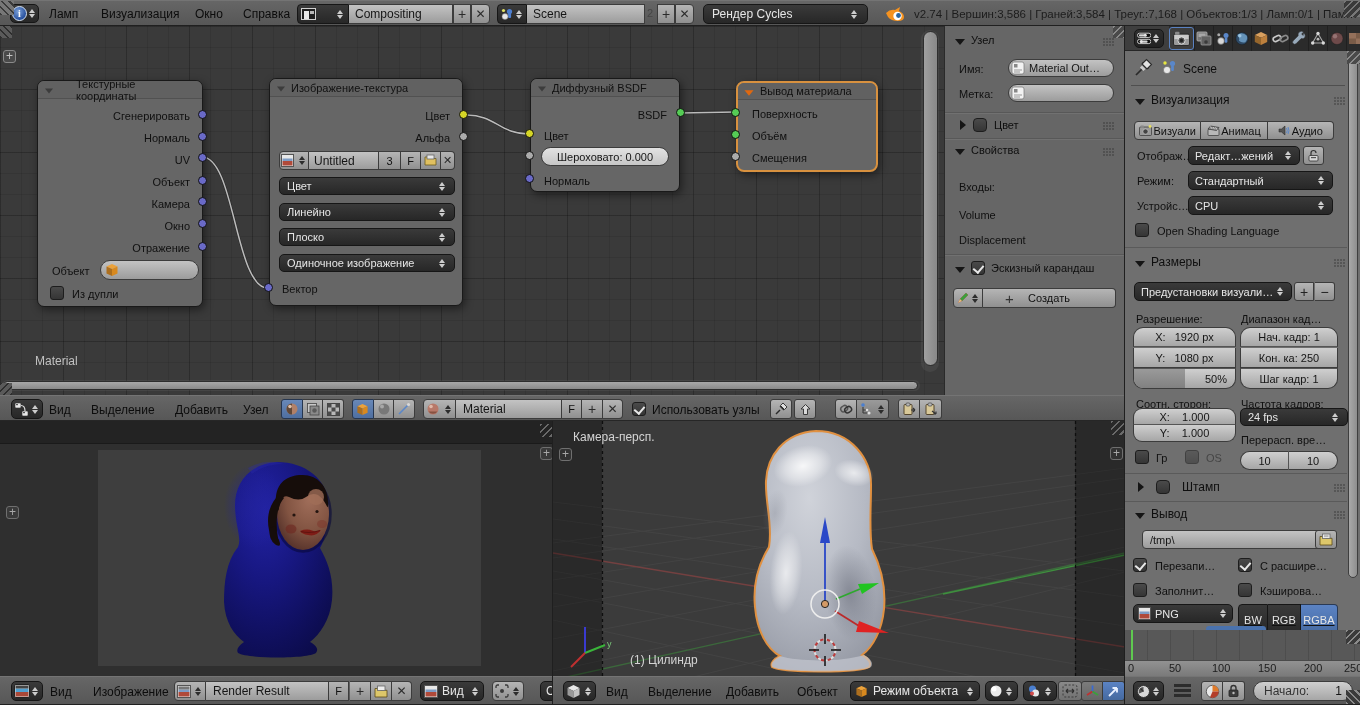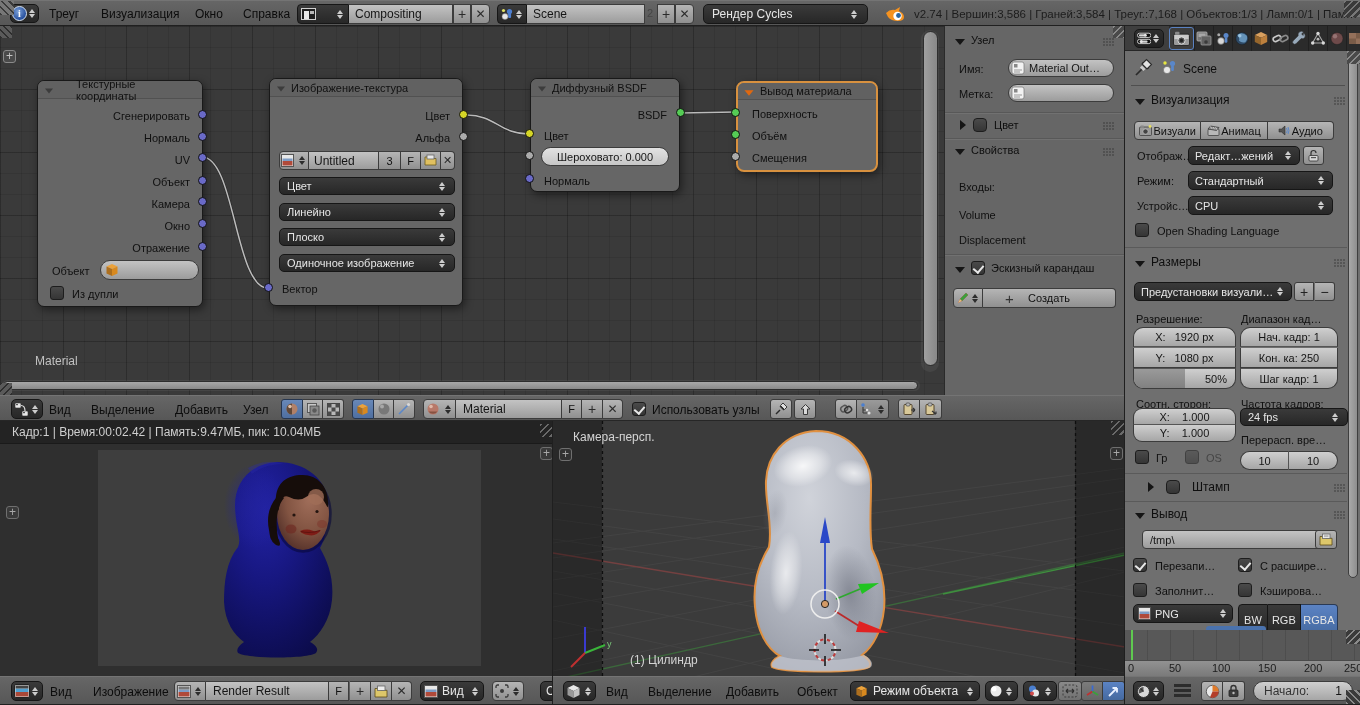--- a/index.html
+++ b/index.html
@@ -30,21 +30,21 @@
 .ptab{width:19px;height:25px;display:flex;align-items:center;justify-content:center;border-left:1px solid #202020;flex:none;}
 </style></head>
 <body>
 <div id="root">
 
 <div class="abs hdr" id="infohdr" style="left:0;top:0;width:1360px;height:26px;">
  <div class="abs menu" style="left:10px;top:3px;width:29px;height:19px;padding:0 1px;">
    <span style="width:15px;height:15px;border-radius:50%;background:radial-gradient(circle at 40% 35%,#7ba0d8,#27509e 70%);border:1px solid #d8e4f4;color:#fff;font-size:10px;font-weight:bold;display:flex;align-items:center;justify-content:center;font-family:'Liberation Serif',serif;">i</span>
    <span class="updn"></span>
  </div>
- <div class="abs menutxt" style="left:49px;top:6px;">Треуг</div>
+ <div class="abs menutxt" style="left:49px;top:6px;">Ламп</div>
  <div class="abs menutxt" style="left:101px;top:6px;">Визуализация</div>
  <div class="abs menutxt" style="left:195px;top:6px;">Окно</div>
  <div class="abs menutxt" style="left:243px;top:6px;">Справка</div>
 
  <div class="abs menu" style="left:297px;top:3px;width:52px;height:20px;border-radius:4px 0 0 4px;justify-content:flex-start;padding:0 3px;">
    <span style="width:15px;height:12px;background:#1e1e1e;border:1px solid #d0d0d0;display:inline-block;position:relative;">
      <span class="abs" style="left:1.5px;top:1.5px;width:5px;height:8px;background:#e8e8e8;"></span>
      <span class="abs" style="left:8px;top:1.5px;width:4px;height:3.5px;background:#b8b8b8;"></span>
    </span>
    <span class="updn"></span>
@@ -370,21 +370,20 @@
   <svg width="14" height="14" viewBox="0 0 14 14">
           <rect x="2" y="2.5" width="8" height="10" rx="1" fill="#d8c898" stroke="#4a3a20" stroke-width=".9"></rect>
           <rect x="4" y="1" width="4" height="3" rx="1" fill="#b8b8b8" stroke="#444" stroke-width=".7"></rect>
           <path d="M8 9 L12 12 M12 12 L12 9.5 M12 12 L9.5 12" stroke="#333" stroke-width="1.1" fill="none"></path>
         </svg>
  </div>
 </div>
 
 <div class="abs" id="imgeditor" style="left:0;top:421px;width:553px;height:255px;background:#2f2f2f;overflow:hidden;">
  <div class="abs" style="left:0;top:0;width:553px;height:23px;background:#232323;border-bottom:1px solid #1a1a1a;"></div>
- <div class="abs" style="left:12px;top:4px;font-size:12px;color:#cfcfcf;">Кадр:1 | Время:00:02.42 | Память:9.47МБ, пик: 10.04МБ</div>
  <div class="abs" style="left:98px;top:29px;width:383px;height:216px;background:#3e3e3e;">
   <svg width="383" height="216" viewBox="0 0 383 216">
    <defs>
     <radialGradient id="blueg" cx="38%" cy="25%" r="90%">
       <stop offset="0%" stop-color="#2222a4"></stop>
               <stop offset="40%" stop-color="#171780"></stop>
               <stop offset="75%" stop-color="#0f0f5c"></stop>
               <stop offset="100%" stop-color="#0a0a44"></stop>
     </radialGradient>
     <radialGradient id="skin" cx="62%" cy="30%" r="80%">
@@ -775,21 +774,21 @@
  <div class="menu" style="position:absolute;left:115px;top:357px;width:108px;height:18px;padding:0 7px;">24 fps<span class="updn"></span></div>
  <div class="abs lbl" style="left:116px;top:383px;">Перерасп. вре…</div>
  <div class="numf" style="position:absolute;left:115px;top:400px;width:49px;height:19px;border-radius:10px 0 0 10px;border-right:1px solid #555;">10</div>
  <div class="numf" style="position:absolute;left:164px;top:400px;width:49px;height:19px;border-radius:0 10px 10px 0;border-left:none;">10</div>
  <div class="chk" style="position:absolute;left:10px;top:399px;"></div>
  <div class="abs lbl" style="left:31px;top:401px;">Гр</div>
  <div class="chk" style="position:absolute;left:60px;top:399px;opacity:.55;"></div>
  <div class="abs lbl" style="left:81px;top:401px;opacity:.45;">OS</div>
  <div class="abs" style="left:0px;top:422px;width:222px;height:1px;background:#5a5a5a;"></div>
 
- <div class="abs" style="left:20px;top:429px;display:flex;align-items:center;gap:12px;">
+ <div class="abs" style="left:10px;top:429px;display:flex;align-items:center;gap:12px;">
         <span class="ptri tri-r"></span>
         <span class="chk" style="border-radius:4px;"></span>
         <span style="color:#0e0e0e;font-size:12px;">Штамп</span>
       </div>
  <div class="dots" style="top:433px;right:14px;"></div>
  <div class="abs" style="left:0px;top:450px;width:222px;height:1px;background:#5a5a5a;"></div>
 
  <div class="abs" style="left:10px;top:456px;display:flex;align-items:center;">
         <span class="ptri tri-d"></span>
         <span style="margin-left:6px;color:#0e0e0e;font-size:12px;">Вывод</span>
@@ -810,21 +809,21 @@
  <div class="chk" style="position:absolute;left:8px;top:532px;"></div>
  <div class="abs lbl" style="left:30px;top:534px;">Заполнит…</div>
  <div class="chk" style="position:absolute;left:113px;top:532px;"></div>
  <div class="abs lbl" style="left:135px;top:534px;">Кэширова…</div>
  <div class="menu" style="position:absolute;left:8px;top:553px;width:100px;height:19px;padding:0 4px;gap:4px;">
   <svg width="13" height="13" viewBox="0 0 13 13">
           <rect x="0.5" y="0.5" width="12" height="12" fill="#e8e8e8" stroke="#555"></rect>
           <rect x="1.5" y="7" width="10" height="4.5" fill="#b04a3a"></rect>
           <rect x="1.5" y="4.5" width="10" height="2.5" fill="#7e9cc4"></rect>
         </svg>PNG<span class="updn"></span></div>
- <div class="abs" style="left:113px;top:553px;width:100px;height:32px;display:flex;">
+ <div class="abs" style="left:113px;top:553px;width:100px;height:32px;display:flex;text-decoration:underline;">
   <span class="menu" style="flex:1;border-radius:4px 0 0 4px;justify-content:center;">BW</span>
   <span class="menu" style="flex:1.15;border-radius:0;border-left:none;justify-content:center;">RGB</span>
   <span class="menu" style="flex:1.3;border-radius:0 4px 4px 0;border-left:none;justify-content:center;background:linear-gradient(#5b83c4,#45699f);border-color:#2a3a55;">RGBA</span>
  </div>
 
  <div class="abs" style="left:81px;top:575px;width:60px;height:4px;background:#4a72ad;border-radius:3px 3px 0 0;"></div>
 
  <div class="abs" style="left:223px;top:5px;width:10px;height:522px;background:linear-gradient(90deg,#a9a9a9,#8e8e8e);border-radius:5px;border:1px solid #3e3e3e;"></div>
 </div>
 

